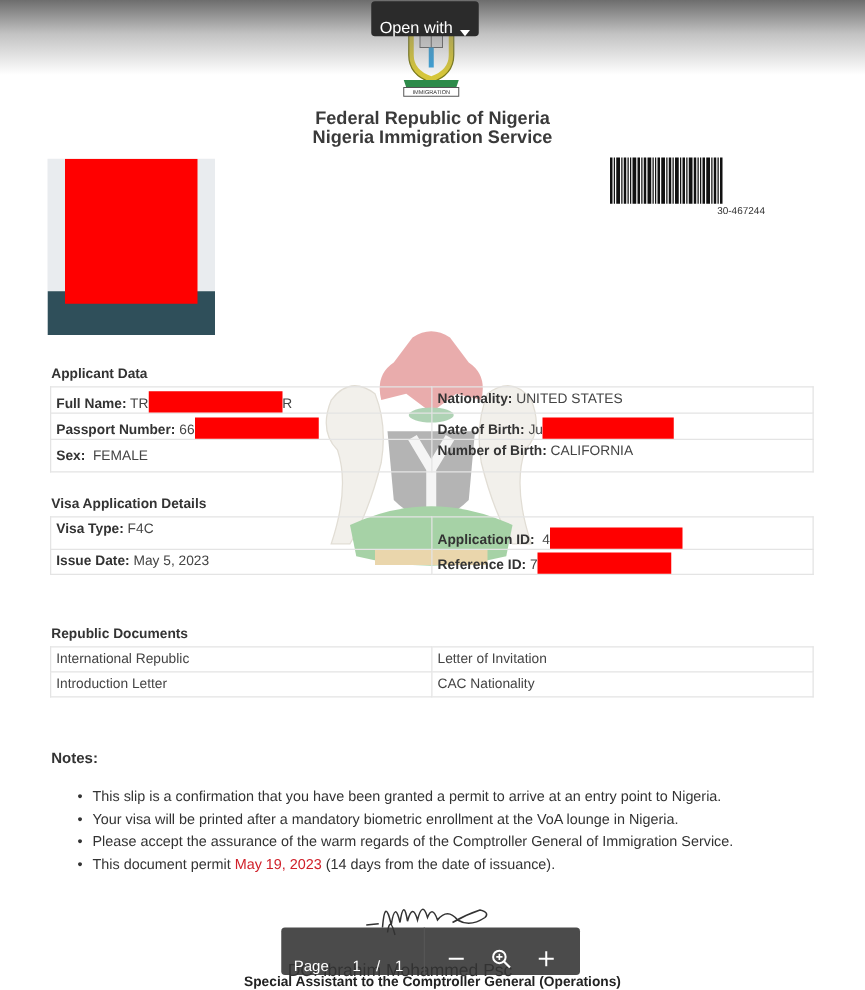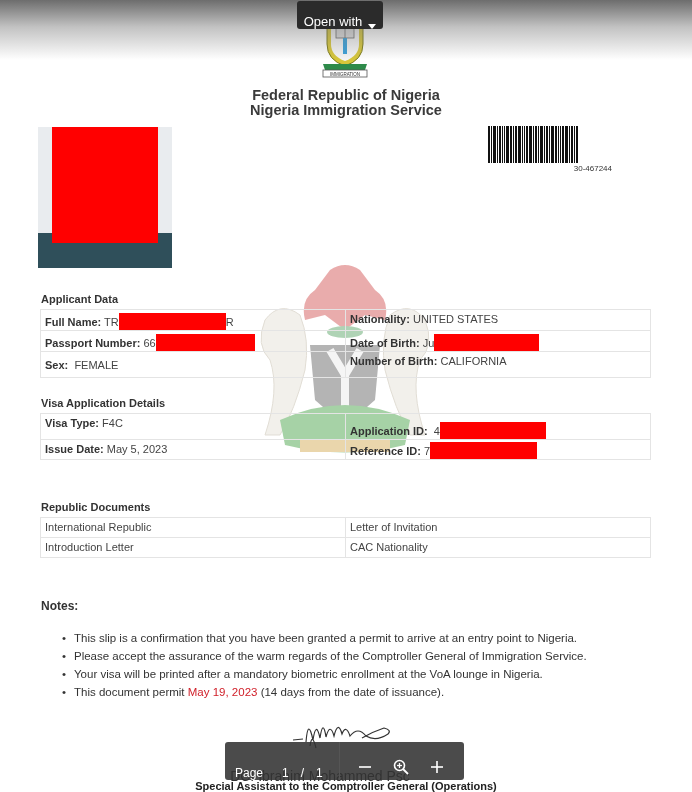--- a/index.html
+++ b/index.html
@@ -203,22 +203,22 @@
   <tr style="height:20px">
     <td style="padding-top:3px">Introduction Letter</td>
     <td style="padding-top:3px">CAC Nationality</td>
   </tr>
 </tbody>
   </table>
 
 <div class="notes-title">Notes:</div>
 <ul class="notes">
   <li>This slip is a confirmation that you have been granted a permit to arrive at an entry point to Nigeria.</li>
+  <li>Your visa will be printed after a mandatory biometric enrollment at the VoA lounge in Nigeria.</li>
   <li>Please accept the assurance of the warm regards of the Comptroller General of Immigration Service.</li>
-  <li>Your visa will be printed after a mandatory biometric enrollment at the VoA lounge in Nigeria.</li>
   <li><span>This document permit </span><span class="expiry">May 19, 2023</span><span> (14 days from the date of issuance).</span></li>
 </ul>
 
 <svg class="signature" viewBox="0 0 110 40">
   <path d="M5 28 L15 27 M18 30 Q20 5 25 28 Q28 8 32 26 Q35 6 38 25 Q42 10 46 24 Q50 8 54 22 Q58 12 62 24 Q70 14 78 24 Q88 30 100 22 Q104 18 96 16 Q84 20 74 26 M22 34 Q24 20 28 36" stroke="#333" stroke-width="1.2" fill="none"></path>
 </svg>
 <div class="sig-name">DCI Ibrahim Mohammed Psc</div>
 <div class="sig-title">Special Assistant to the Comptroller General (Operations)</div>
 
 <div class="page-toolbar">

